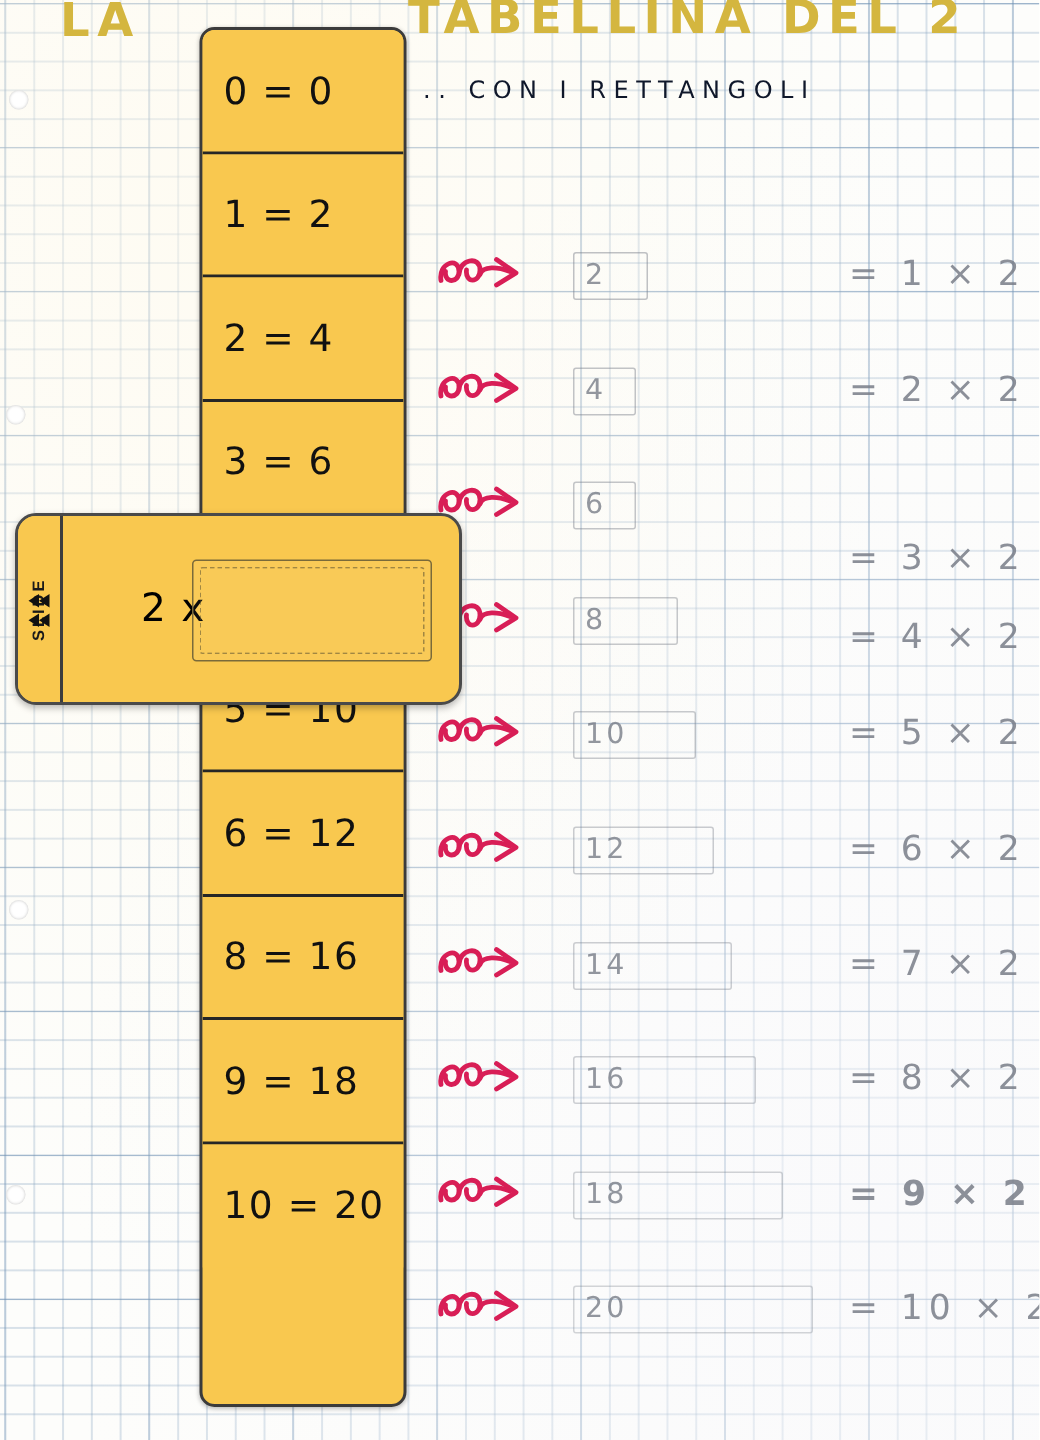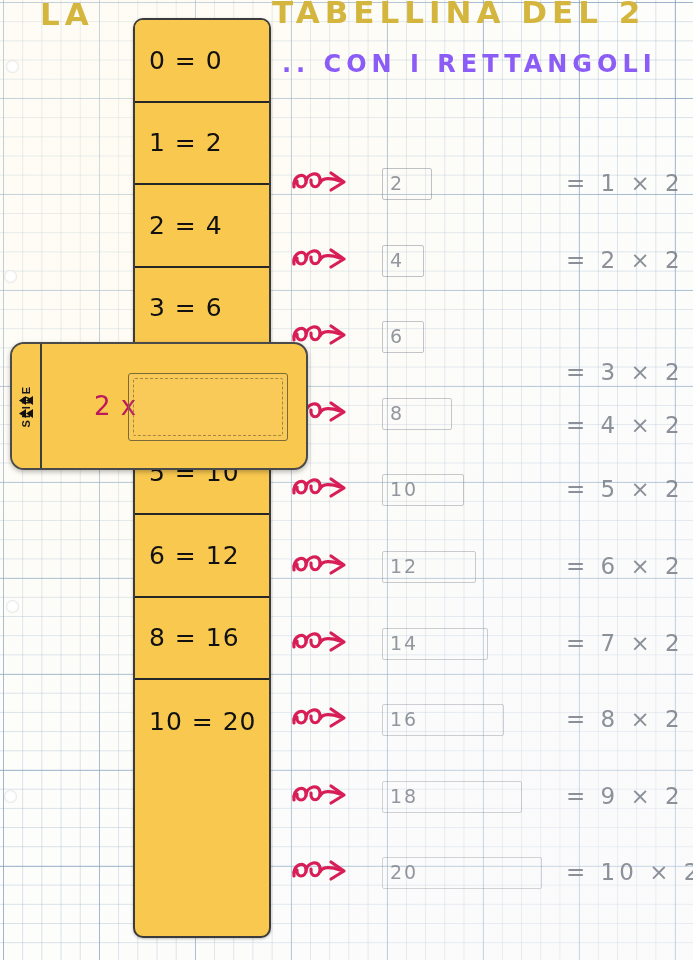--- a/index.html
+++ b/index.html
@@ -56,23 +56,23 @@
     font-family: "DejaVu Sans", sans-serif;
     font-weight: bold;
     color: #d4b63f;
     font-size: 31px;
     letter-spacing: 5px;
     white-space: nowrap;
   }
   .subtitle {
     position: absolute;
     font-family: "DejaVu Sans", sans-serif;
-    font-weight: bold;
-    color: #8b5cf6;
-    font-size: 24px;
+    font-weight: normal;
+    color: #0f172a;
+    font-size: 16px;
     letter-spacing: 5px;
     white-space: nowrap;
   }
 
   
   #strip {
     position: absolute;
     left: 133px;
     top: 18px;
     width: 134px;
@@ -133,21 +133,21 @@
     transform: rotate(180deg);
     font-size: 11px;
     font-weight: bold;
     letter-spacing: 2px;
     color: #1a1a1a;
     font-family: "Liberation Sans", sans-serif;
   }
   #slider .mult {
     font-family: "DejaVu Sans", sans-serif;
     font-size: 26px;
-    color: #be185d;
+    color: #000000;
     margin-left: 52px;
     letter-spacing: 1px;
   }
   #slider .window {
     position: absolute;
     left: 116px;
     top: 29px;
     width: 158px;
     height: 66px;
     border: 1.5px solid #7a6a3a;
@@ -231,21 +231,21 @@
       <div class="pnum" style="left: 390px; top: 555px;">12</div>
       <div class="peq" style="left: 566px; top: 553px;">= 6 × 2</div>
       <div class="prect" style="left: 382px; top: 627.6px; width: 104px; height: 30px; opacity: 0.67;"></div>
       <div class="pnum" style="left: 390px; top: 631.6px;">14</div>
       <div class="peq" style="left: 566px; top: 629.6px;">= 7 × 2</div>
       <div class="prect" style="left: 382px; top: 704.2px; width: 120px; height: 30px; opacity: 0.64;"></div>
       <div class="pnum" style="left: 390px; top: 708.2px;">16</div>
       <div class="peq" style="left: 566px; top: 706.2px;">= 8 × 2</div>
       <div class="prect" style="left: 382px; top: 780.8px; width: 138px; height: 30px; opacity: 0.61;"></div>
       <div class="pnum" style="left: 390px; top: 784.8px;">18</div>
-      <div class="peq" style="left: 566px; top: 782.8px;">= 9 × 2</div>
+      <div class="peq" style="left: 566px; top: 782.8px; font-weight: bold;">= 9 × 2</div>
       <div class="prect" style="left: 382px; top: 857.4px; width: 158px; height: 30px; opacity: 0.58;"></div>
       <div class="pnum" style="left: 390px; top: 861.4px;">20</div>
       <div class="peq" style="left: 566px; top: 859.4px;">= 10 × 2</div>
     </div>
 
   <div id="arrow-area">
       <div class="arrow" style="left: 290px; top: 165px;"><svg viewBox="0 0 62 34" width="62" height="34">
           <path d="M4 22 C2 10, 16 6, 16 16 C16 24, 6 24, 7 16 M16 18 C16 8, 30 5, 30 15 C30 24, 20 24, 21 15 M30 18 C32 12, 42 13, 50 16" fill="none" stroke="#d81e56" stroke-width="3.2" stroke-linecap="round" stroke-linejoin="round"></path>
           <path d="M41 8 L54 17 L41 25" fill="none" stroke="#d81e56" stroke-width="3.2" stroke-linecap="round" stroke-linejoin="round"></path>
         </svg></div>
@@ -304,20 +304,23 @@
         <span class="eq">4 = 8</span>
       </div>
       <div class="cell">
         <span class="eq">5 = 10</span>
       </div>
       <div class="cell">
         <span class="eq">6 = 12</span>
       </div>
       <div class="cell">
         <span class="eq">8 = 16</span>
+      </div>
+      <div class="cell">
+        <span class="eq">9 = 18</span>
       </div>
       <div class="cell blank">
         <span class="eq">10 = 20</span>
       </div>
     </div>
 
   <div id="slider">
     <div id="slide-tab">
       <span class="vtext">SLIDE</span>
     </div>

